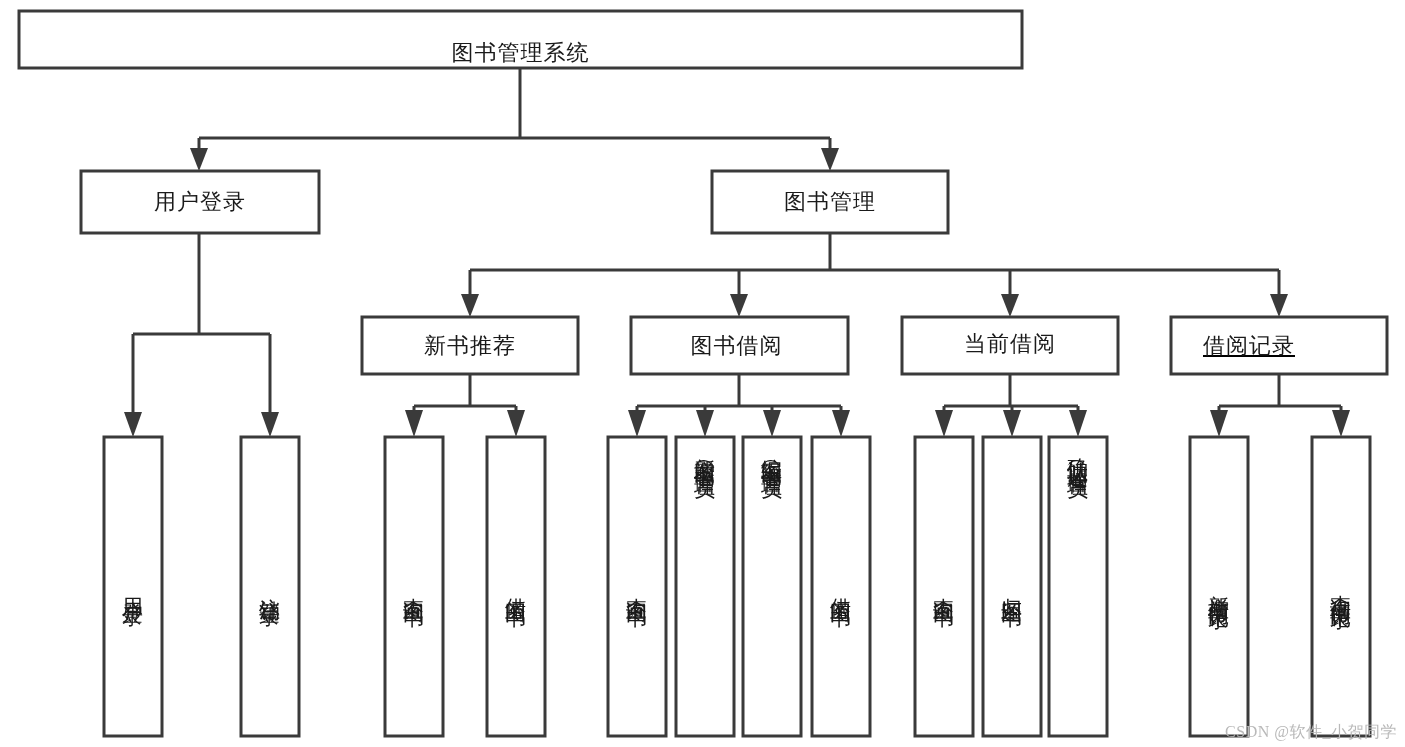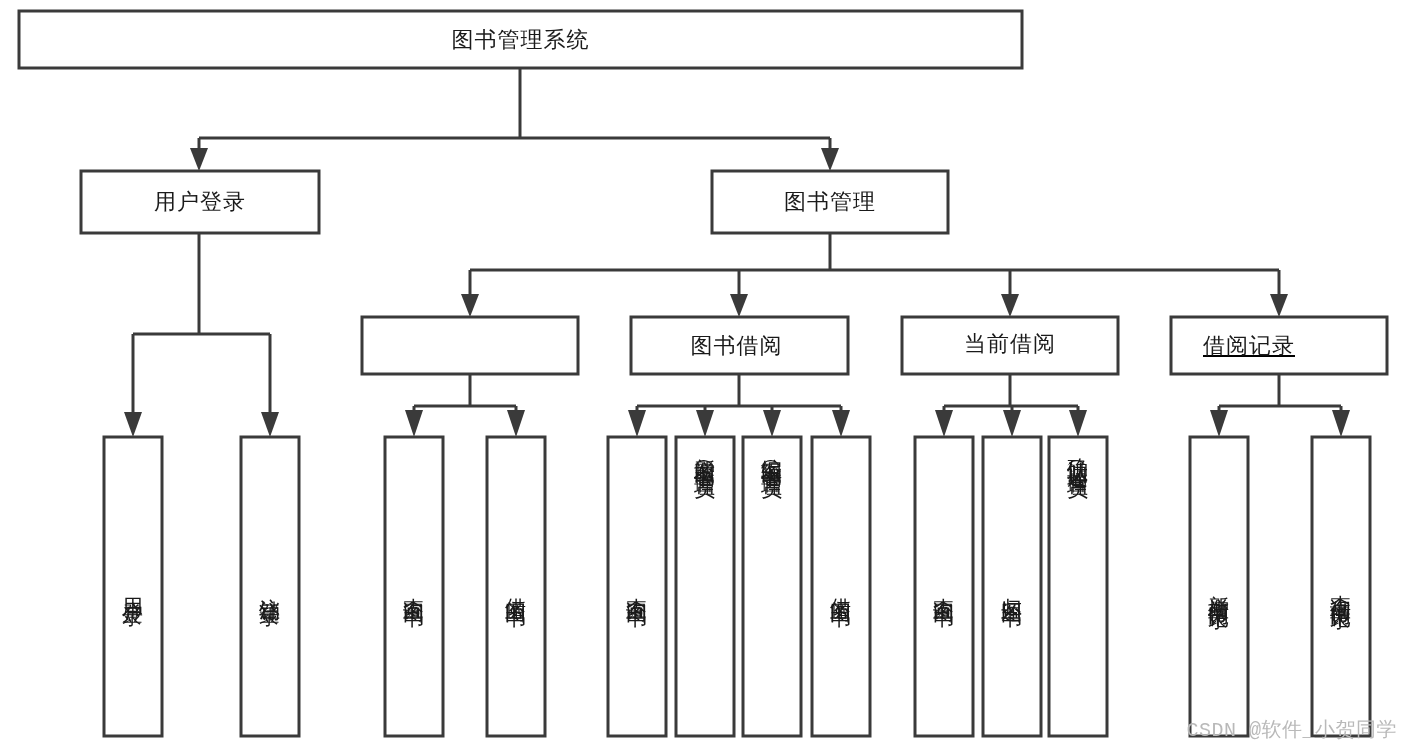--- a/index.html
+++ b/index.html
@@ -68,22 +68,22 @@
     font-family: "Liberation Sans", "DejaVu Sans", sans-serif;
     font-size: 22px;
     color: #1a1a1a;
     letter-spacing: 1px;
     white-space: nowrap;
   }
   #watermark {
     position: absolute;
     right: 8px;
     bottom: 4px;
-    font-family: Liberation Mono, monospace;
-    font-size: 20px;
+    font-family: Liberation Serif, serif;
+    font-size: 16px;
     color: #b9b9b9;
     letter-spacing: 0.5px;
     white-space: nowrap;
   }
 </style>
 </head>
 <body>
 
 <div id="diagram-root">
 
@@ -171,31 +171,34 @@
       <rect class="node-rect" x="743" y="437" width="58" height="299"></rect>
       <rect class="node-rect" x="812" y="437" width="58" height="299"></rect>
       <rect class="node-rect" x="915" y="437" width="58" height="299"></rect>
       <rect class="node-rect" x="983" y="437" width="58" height="299"></rect>
       <rect class="node-rect" x="1049" y="437" width="58" height="299"></rect>
       <rect class="node-rect" x="1190" y="437" width="58" height="299"></rect>
       <rect class="node-rect" x="1312" y="437" width="58" height="299"></rect>
     </g>
   </svg>
 
-  <div class="h-wrap" style="left:19px; top:11px; width:1003px; height:57px;">
+  <div class="h-wrap" style="left:19px; top:11px; width:1003px; height:57px;align-items:flex-end;">
     <span class="h-text">图书管理系统</span>
   </div>
 
   <div class="h-wrap" style="left:81px; top:171px; width:238px; height:62px;">
     <span class="h-text">用户登录</span>
   </div>
   <div class="h-wrap" style="left:712px; top:171px; width:236px; height:62px;align-items:center;">
     <span class="h-text">图书管理</span>
   </div>
 
+  <div class="h-wrap" style="left:362px; top:317px; width:216px; height:57px;">
+    <span class="h-text">新书推荐</span>
+  </div>
   <div class="h-wrap" style="left:631px; top:317px; width:211px; height:57px;">
     <span class="h-text">图书借阅</span>
   </div>
   <div class="h-wrap" style="left:902px; top:317px; width:216px; height:54px;">
     <span class="h-text">当前借阅</span>
   </div>
   <div class="h-wrap" style="left:1141px; top:317px; width:216px; height:57px;text-decoration:underline;">
     <span class="h-text">借阅记录</span>
   </div>
 

